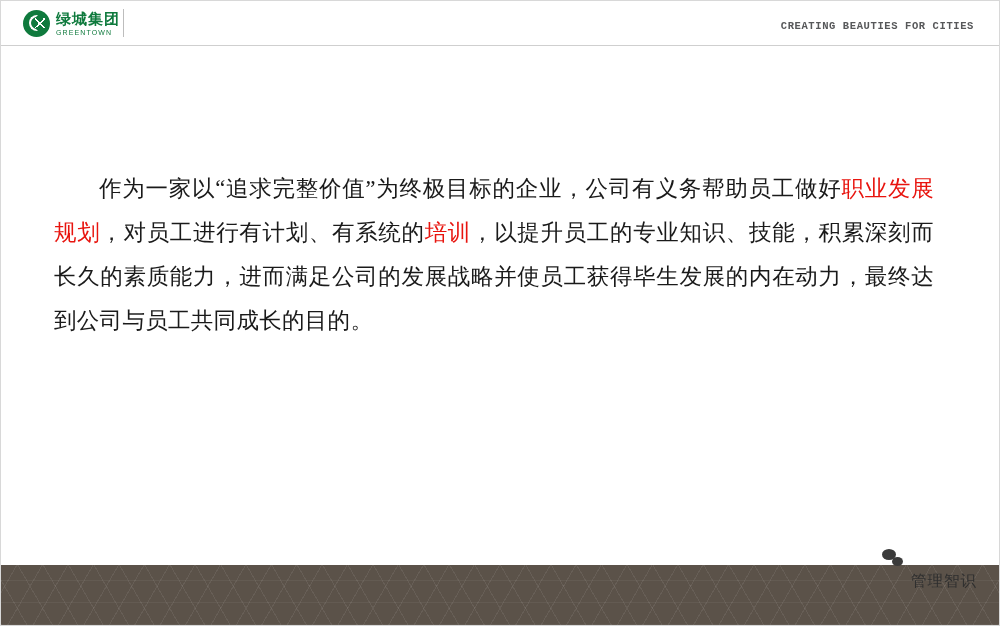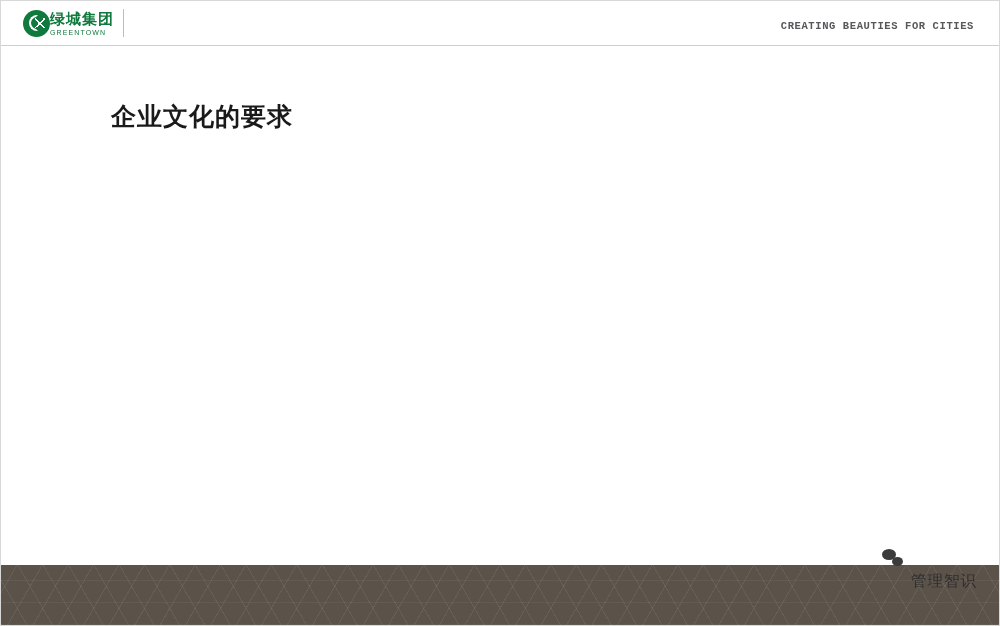--- a/index.html
+++ b/index.html
@@ -36,20 +36,21 @@
     width: 100%;
     height: 1px;
     background: #cfcfcf;
   }
   .logo-wrap {
     position: absolute;
     left: 22px;
     top: 9px;
     display: flex;
     align-items: center;
+    gap: 6px;
   }
   .logo-mark {
     width: 27px;
     height: 27px;
     border-radius: 50%;
     background: #0f7a3d;
     position: relative;
     flex: none;
   }
   .logo-mark::before {
@@ -201,22 +202,24 @@
       <div class="logo-text">
         <span class="logo-cn">绿城集团</span>
         <span class="logo-en">GREENTOWN</span>
       </div>
     </div>
     <div class="logo-divider"></div>
     <div class="tagline">CREATING BEAUTIES FOR CITIES</div>
     <div class="header-rule"></div>
   </div>
 
-  <h1 class="slide-title">企业文化的要求</h1>
-
+
+  <div class="paragraph">
+    <span>作为一家以“追求完整价值”为终极目标的企业，公司有义务帮助员工做好</span><span class="hl">职业发展规划</span><span>，对员工进行有计划、有系统的</span><span class="hl">培训</span><span>，以提升员工的专业知识、技能，积累深刻而长久的素质能力，进而满足公司的发展战略并使员工获得毕生发展的内在动力，最终达到公司与员工共同成长的目的。</span>
+  </div>
 
   <div class="footer"></div>
 
   <div class="watermark">
     <span class="wechat-icon">
       <span class="b1"></span>
         <span class="b2"></span>
     </span>
     <span class="wm-text">管理智识</span>
   </div>

